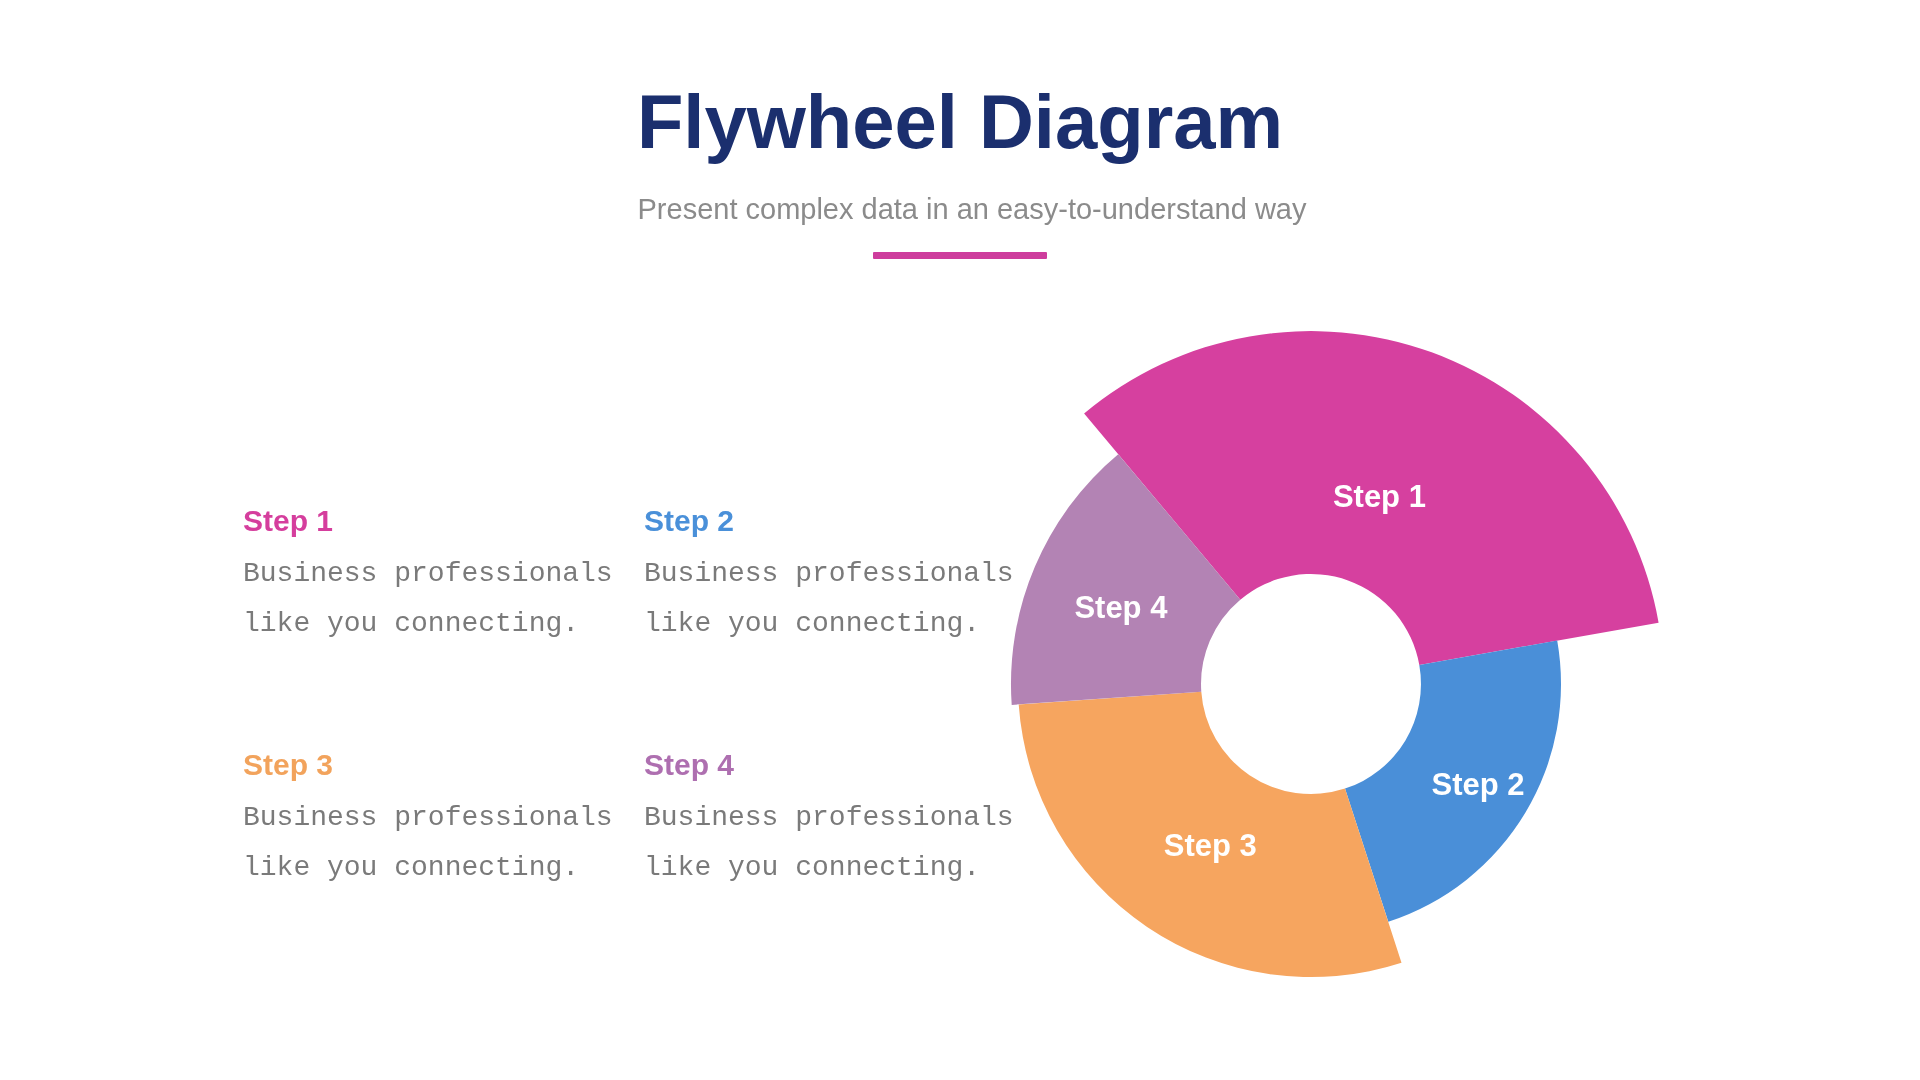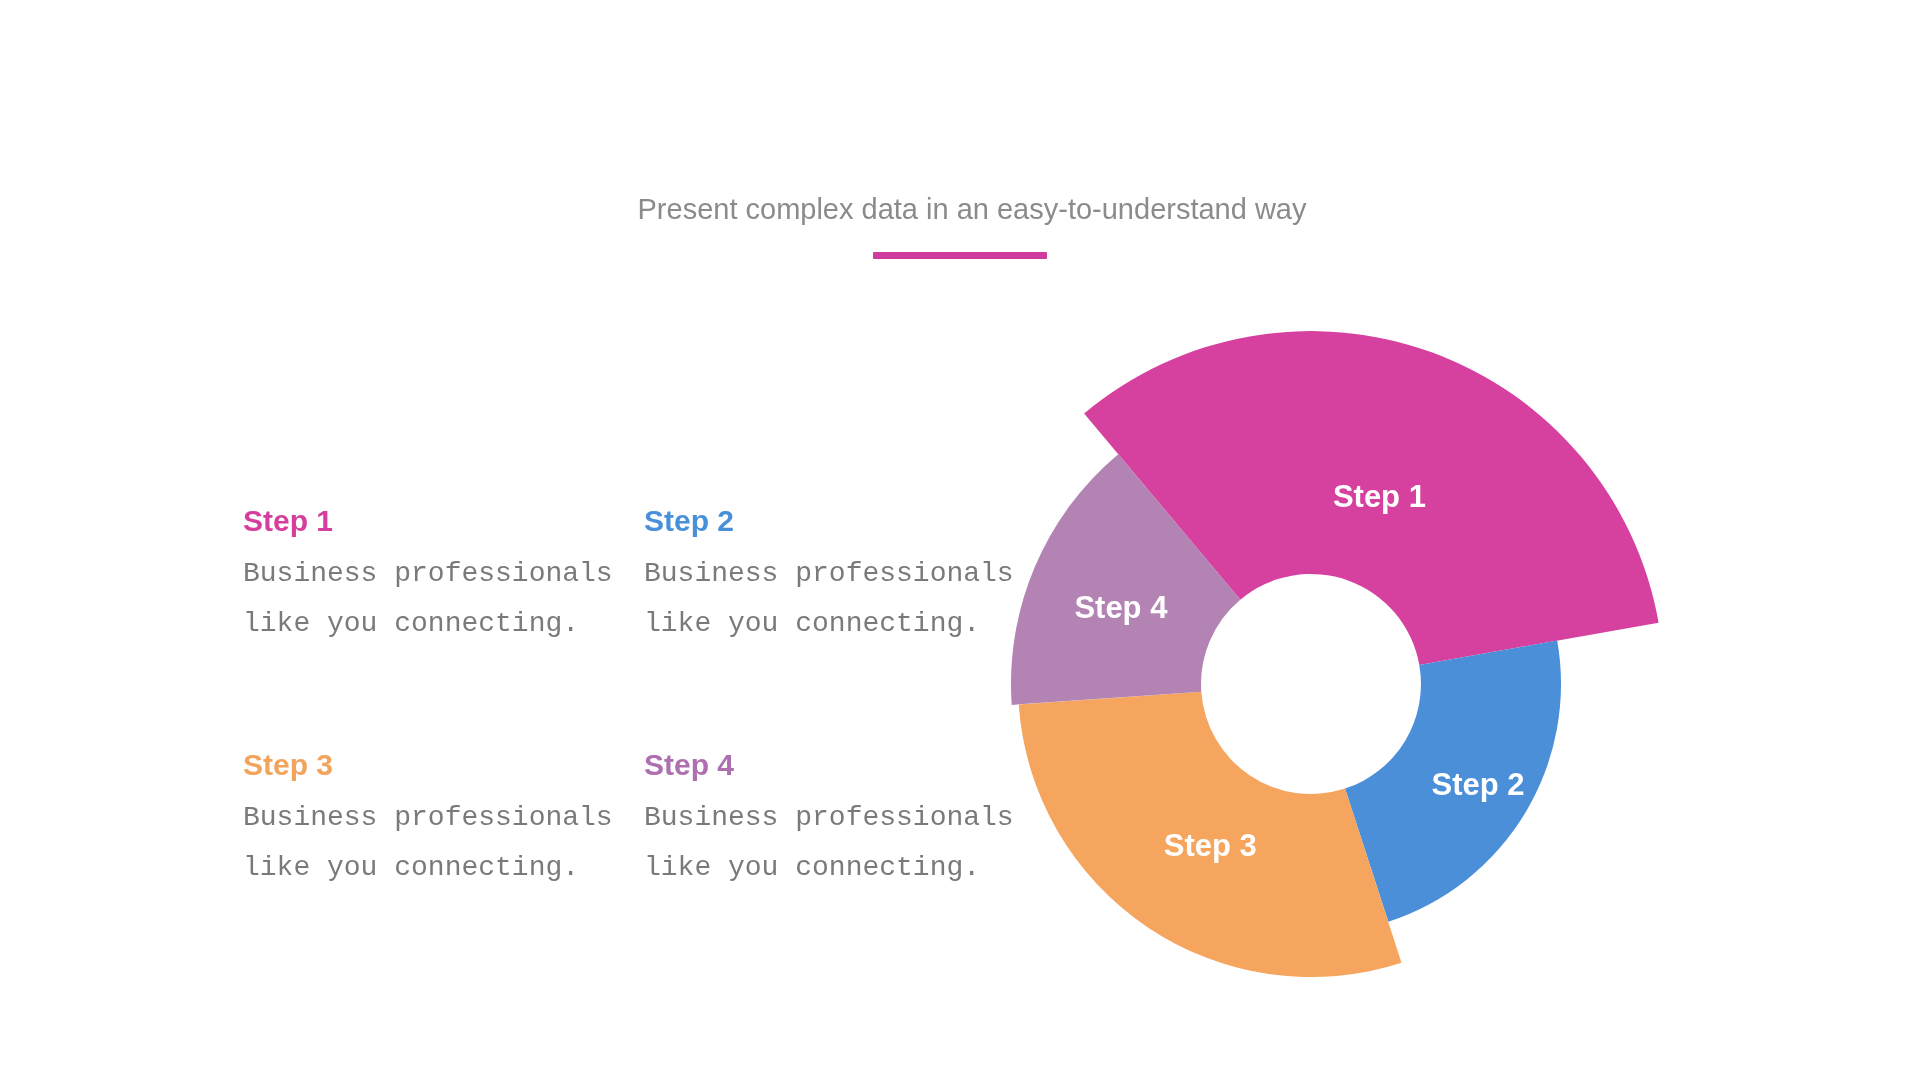--- a/index.html
+++ b/index.html
@@ -34,20 +34,21 @@
     font-family:"Liberation Sans",sans-serif;
     font-size:31px;font-weight:bold;fill:#ffffff;
     text-anchor:middle;dominant-baseline:central;
   }
 </style>
 </head>
 <body>
 
 <div class="page">
 
+  <h1 class="title" style="color: rgb(27, 47, 110);">Flywheel Diagram</h1>
 
   <p class="subtitle" style="color: rgb(139, 139, 139);">Present complex data in an easy-to-understand way</p>
 
   <div class="divider" style="background: rgb(206, 61, 157);"></div>
 
   <div class="step-block pos-1">
     <h2 class="heading" style="color: rgb(213, 62, 157);">Step 1</h2>
     <div class="body" style="color: rgb(122, 122, 122);">
       <div>Business professionals</div>
       <div>like you connecting.</div>

